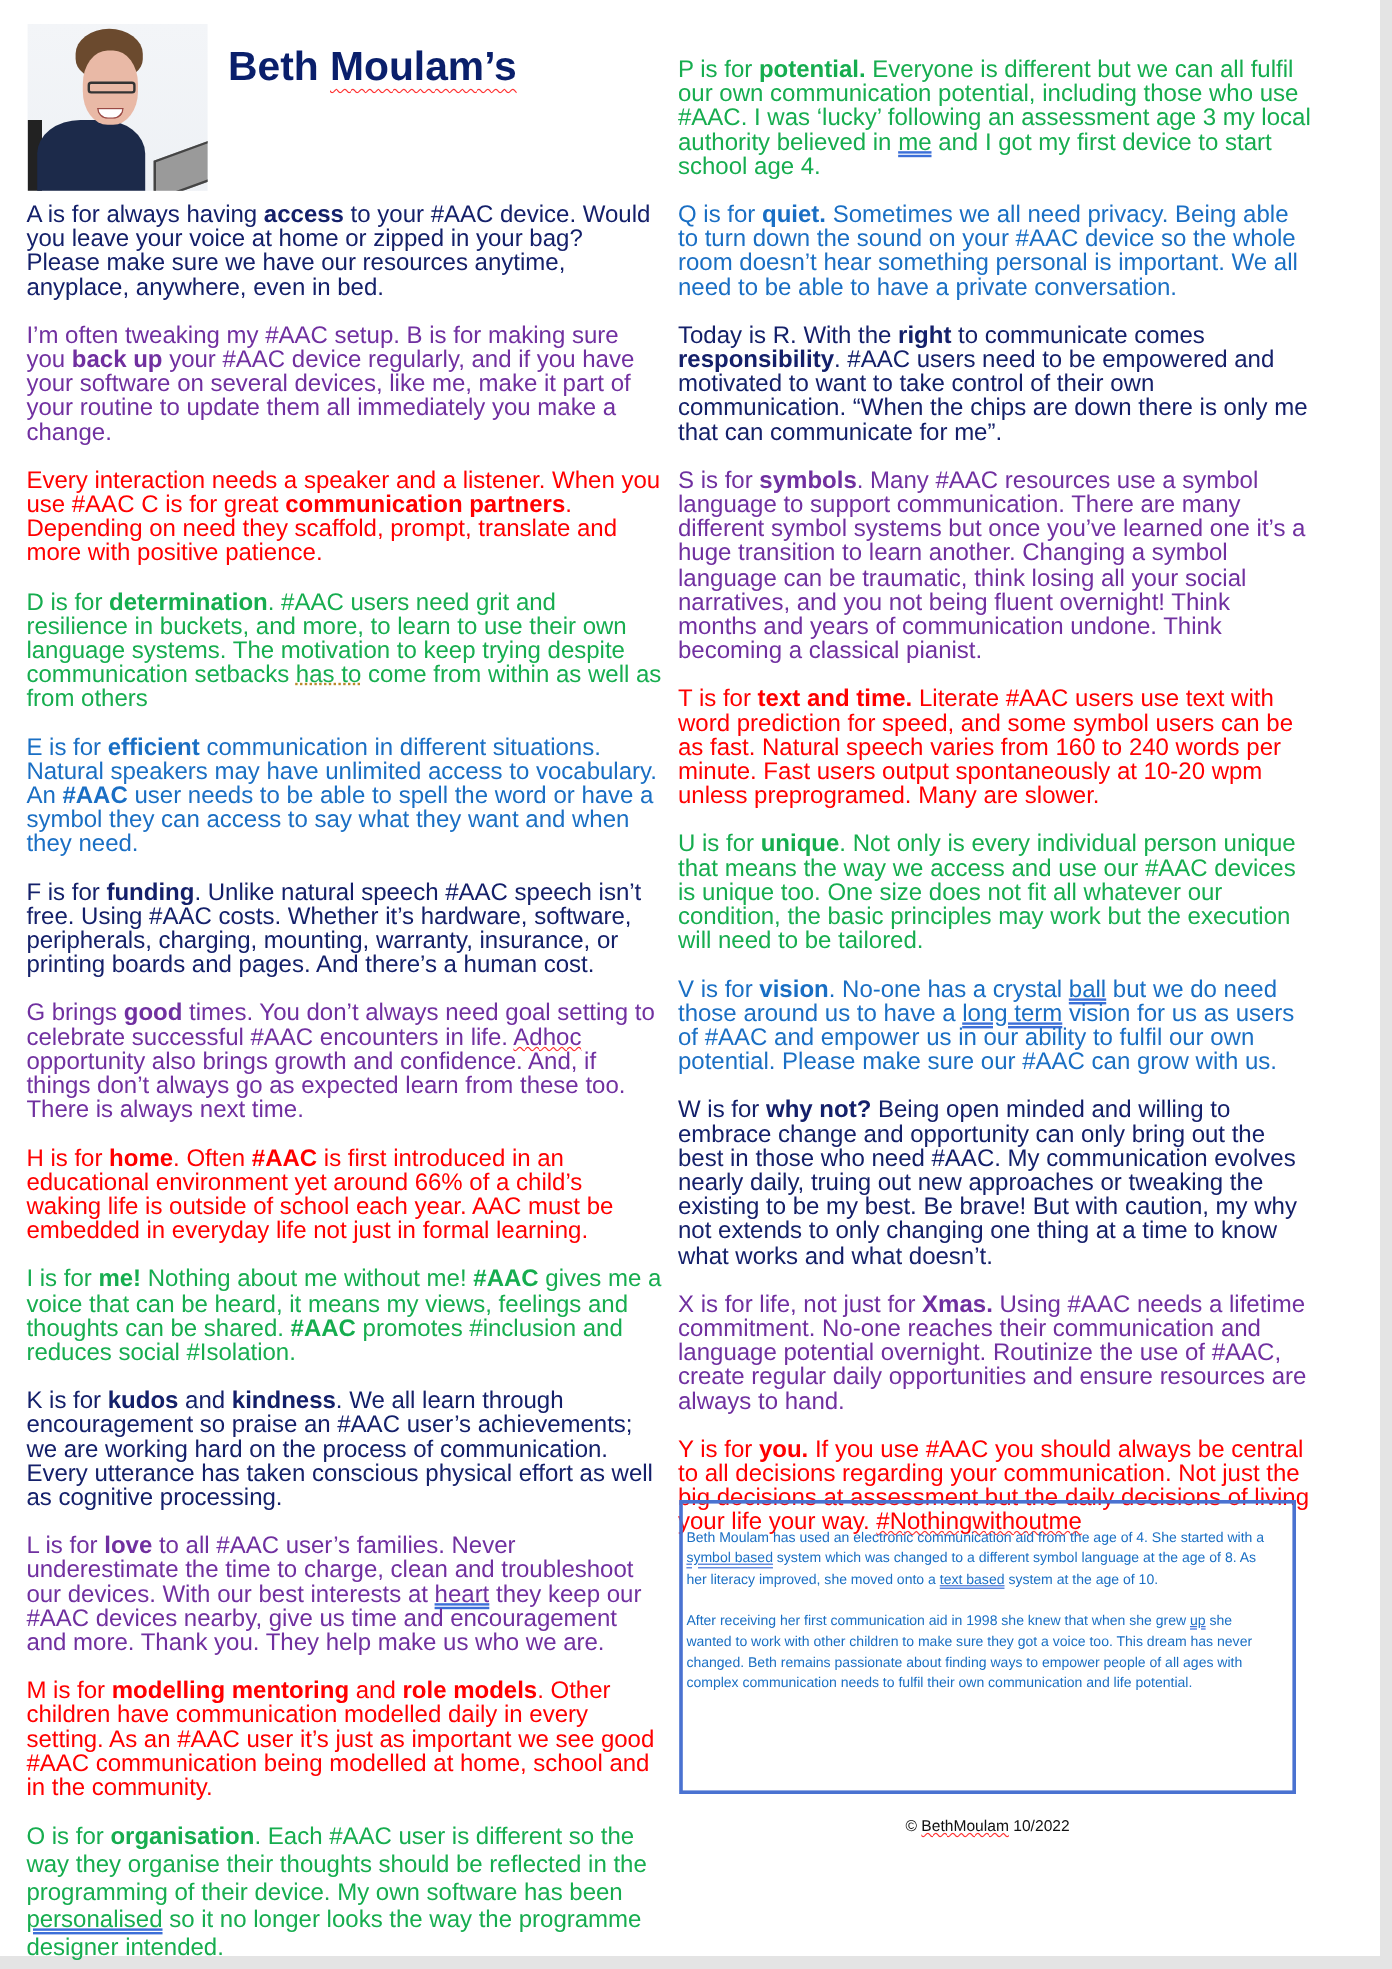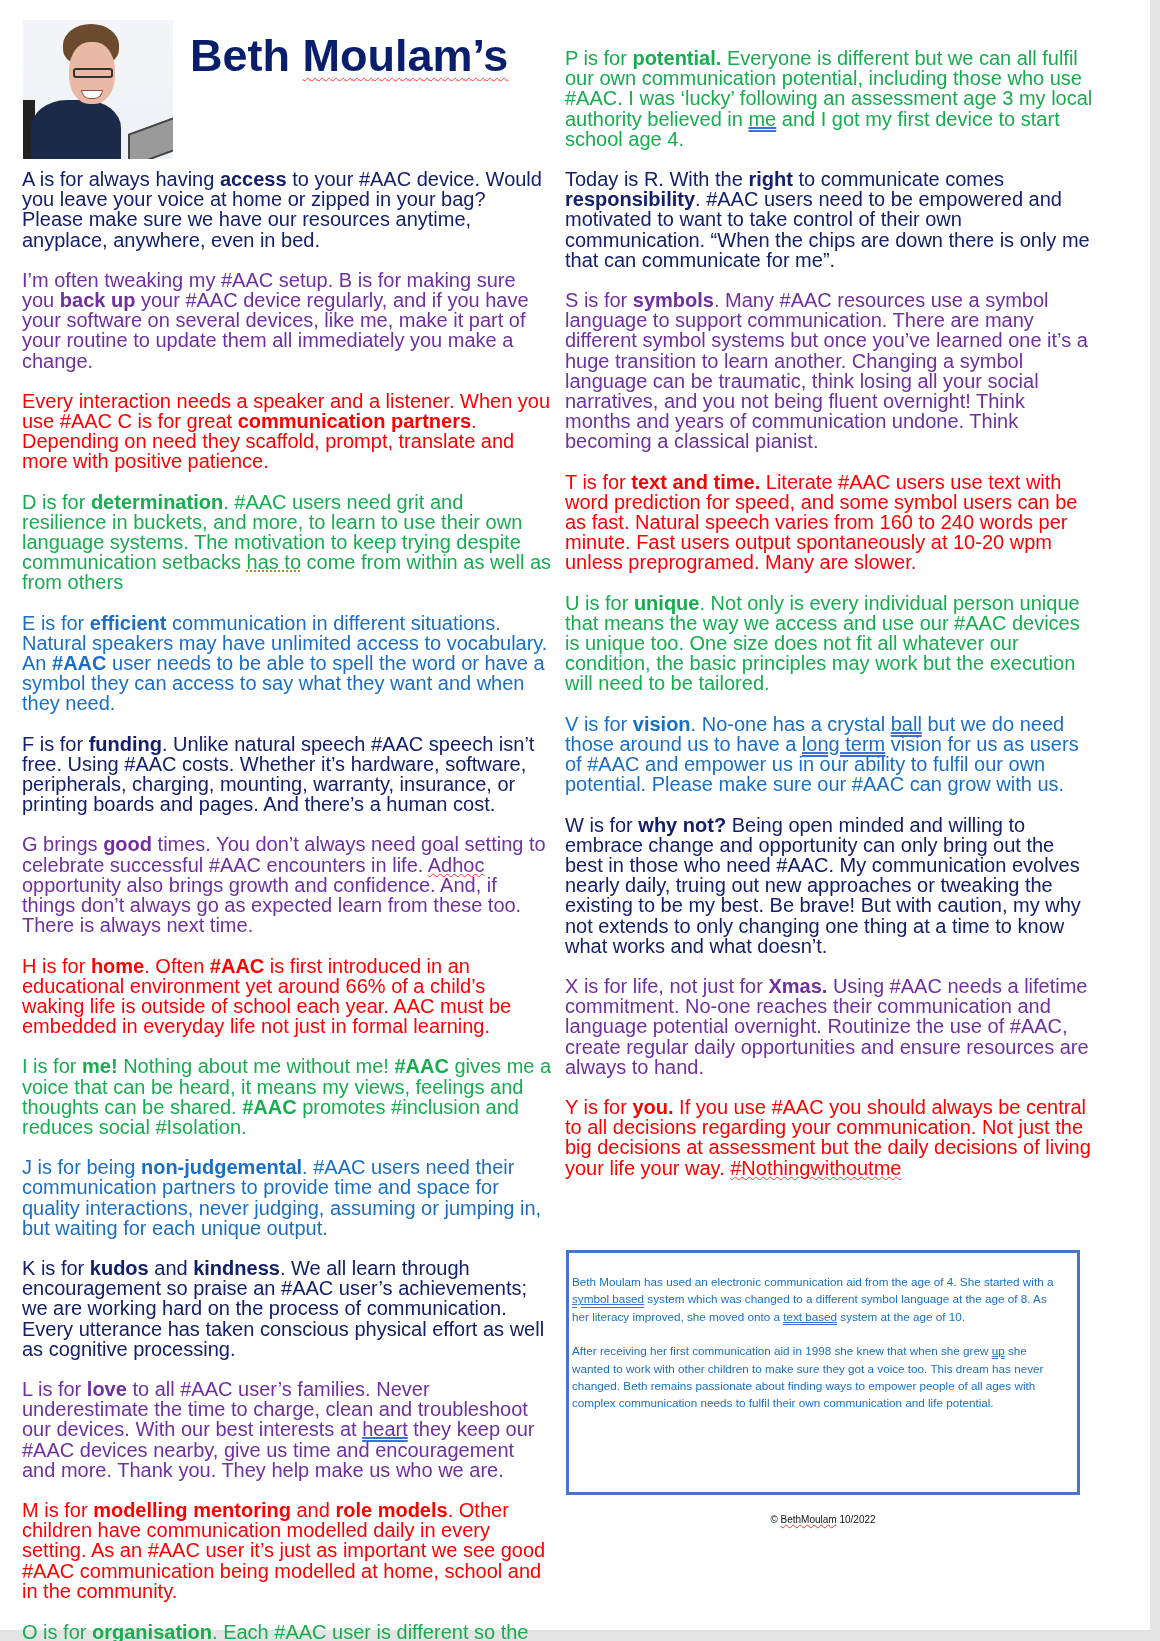--- a/index.html
+++ b/index.html
@@ -18,21 +18,21 @@
   }
   .photo .hair { position:absolute; left:40px; top:4px; width:56px; height:42px; background:#6b4a2e; border-radius:50% 50% 40% 40%; }
   .photo .face { position:absolute; left:46px; top:22px; width:46px; height:62px; background:#e9b9a6; border-radius:45%; }
   .photo .glasses { position:absolute; left:50px; top:48px; width:40px; height:10px; border:2px solid #333; border-radius:3px; box-sizing:border-box; }
   .photo .mouth { position:absolute; left:58px; top:70px; width:20px; height:7px; background:#fff; border-radius:0 0 10px 10px; border:1px solid #9a4a45; }
   .photo .shirt { position:absolute; left:8px; top:80px; width:90px; height:70px; background:#1c2a4a; border-radius:40% 40% 0 0; }
   .photo .chair { position:absolute; left:0; top:80px; width:12px; height:60px; background:#222; }
   .photo .device { position:absolute; left:105px; top:105px; width:45px; height:30px; background:#9a9a9a; transform:skewY(-20deg); border:2px solid #444; }
   .title {
     position:absolute; left:190px; top:30px; color:#0a1f6b;
-    font-weight:bold; font-size:45px; line-height:52px;
+    font-weight:bold; font-size:34px; line-height:52px;
   }
   .title .squiggle { text-decoration: underline wavy #ff3333; text-decoration-thickness:1px; text-underline-offset:6px; }
   .col { position:absolute; width:530px; font-size:20px; line-height:20.2px; }
   .col-left { left:22px; top:169px; }
   .col-right { left:565px; top:48px; }
   .para { margin:0 0 20px 0; }
   .navy { color:#14206a; }
   .purple { color:#7030a0; }
   .red { color:#ff0000; }
   .green { color:#16ad4f; }
@@ -43,21 +43,21 @@
   .wavy { text-decoration: underline wavy #ff3333; text-decoration-thickness:1px; }
   .bio {
     position:absolute; left:566px; top:1250px; width:514px; height:245px;
     border:3px solid #4a72d1; box-sizing:border-box;
     color:#1a6fc4; font-size:11.7px; line-height:17.4px; padding:20px 12px 0 3px;
   }
   .bio p { margin:0 0 17px 0; }
   .bio a { color:#1a4fa8; text-decoration:underline; }
   .copyright {
     position:absolute; left:566px; top:1514px; width:514px; text-align:center;
-    font-size:10px; color:#111;
+    font-size:13px; color:#111;
   }
 </style>
 </head>
 <body>
 
 <div class="page">
 
   <div class="photo" title="Photo of Beth Moulam">
     <div class="chair"></div>
     <div class="shirt"></div>
@@ -75,29 +75,29 @@
   <div class="col col-left">
     <p class="para navy"><span>A is for always having </span><b>access</b><span> to your #AAC device.  Would you leave your voice at home or zipped in your bag?  Please make sure we have our resources anytime, anyplace, anywhere, even in bed.</span></p>
     <p class="para purple"><span>I’m often tweaking my #AAC setup. B is for making sure you </span><b>back up</b><span> your #AAC device regularly, and if you have your software on several devices, like me, make it part of your routine to update them all immediately you make a change.</span></p>
     <p class="para red"><span>Every interaction needs a speaker and a listener.  When you use #AAC C is for great </span><b>communication partners</b><span>. Depending on need they scaffold, prompt, translate and more with positive patience.</span></p>
     <p class="para green"><span>D is for </span><b>determination</b><span>.  #AAC users need grit and resilience in buckets, and more, to learn to use their own language systems. The motivation to keep trying despite communication setbacks </span><span class="dot">has to</span><span> come from within as well as from others</span></p>
     <p class="para blue"><span>E is for </span><b>efficient</b><span> communication in different situations. Natural speakers may have unlimited access to vocabulary. An </span><b>#AAC</b><span> user needs to be able to spell the word or have a symbol they can access to say what they want and when they need.</span></p>
     <p class="para navy"><span>F is for </span><b>funding</b><span>. Unlike natural speech #AAC speech isn’t free. Using #AAC costs. Whether it’s hardware, software, peripherals, charging, mounting, warranty, insurance, or printing boards and pages. And there’s a human cost.</span></p>
     <p class="para purple"><span>G brings </span><b>good</b><span> times. You don’t always need goal setting to celebrate successful #AAC encounters in life. </span><span class="wavy">Adhoc</span><span> opportunity also brings growth and confidence. And, if things don’t always go as expected learn from these too.  There is always next time.</span></p>
     <p class="para red"><span>H is for </span><b>home</b><span>. Often </span><b>#AAC</b><span> is first introduced in an educational environment yet around 66% of a child’s waking life is outside of school each year. AAC must be embedded in everyday life not just in formal learning.</span></p>
     <p class="para green"><span>I is for </span><b>me!</b><span> Nothing about me without me! </span><b>#AAC</b><span> gives me a voice that can be heard, it means my views, feelings and thoughts can be shared. </span><b>#AAC</b><span> promotes #inclusion and reduces social #Isolation.</span></p>
-    <p class="para blue"><span>J is for being </span><b>non-judgemental</b><span>.  #AAC users need their communication partners to provide time and space for quality interactions, never judging, assuming or jumping in, but waiting for each unique output.</span></p>
     <p class="para navy"><span>K is for </span><b>kudos</b><span> and </span><b>kindness</b><span>.  We all learn through encouragement so praise an #AAC user’s achievements; we are working hard on the process of communication. Every utterance has taken conscious physical effort as well as cognitive processing.</span></p>
     <p class="para purple"><span>L is for </span><b>love</b><span> to all #AAC user’s families. Never underestimate the time to charge, clean and troubleshoot our devices. With our best interests at </span><span class="dbl">heart</span><span> they keep our #AAC devices nearby, give us time and encouragement and more. Thank you. They help make us who we are.</span></p>
     <p class="para red"><span>M is for </span><b>modelling mentoring</b><span> and </span><b>role models</b><span>. Other children have communication modelled daily in every setting. As an #AAC user it’s just as important we see good #AAC communication being modelled at home, school and in the community.</span></p>
     <p class="para green" style="line-height:23px"><span>O is for </span><b>organisation</b><span>. Each #AAC user is different so the way they organise their thoughts should be reflected in the programming of their device.  My own software has been </span><span class="dbl">personalised</span><span> so it no longer looks the way the programme designer intended.</span></p>
   </div>
 
   <div class="col col-right">
     <p class="para green"><span>P is for </span><b>potential.</b><span> Everyone is different but we can all fulfil our own communication potential, including those who use #AAC. I was ‘lucky’ following an assessment age 3 my local authority believed in </span><span class="dbl">me</span><span> and I got my first device to start school age 4.</span></p>
+    <p class="para blue"><span>Q is for </span><b>quiet.</b><span> Sometimes we all need privacy.  Being able to turn down the sound on your #AAC device so the whole room doesn’t hear something personal is important. We all need to be able to have a private conversation.</span></p>
     <p class="para navy"><span>Today is R. With the </span><b>right</b><span> to communicate comes </span><b>responsibility</b><span>. #AAC users need to be empowered and motivated to want to take control of their own communication. “When the chips are down there is only me that can communicate for me”.</span></p>
     <p class="para purple"><span>S is for </span><b>symbols</b><span>. Many #AAC resources use a symbol language to support communication. There are many different symbol systems but once you’ve learned one it’s a huge transition to learn another. Changing a symbol language can be traumatic, think losing all your social narratives, and you not being fluent overnight! Think months and years of communication undone. Think becoming a classical pianist.</span></p>
     <p class="para red"><span>T is for </span><b>text and time.</b><span> Literate #AAC users use text with word prediction for speed, and some symbol users can be as fast. Natural speech varies from 160 to 240 words per minute. Fast users output spontaneously at 10-20 wpm unless preprogramed. Many are slower.</span></p>
     <p class="para green"><span>U is for </span><b>unique</b><span>. Not only is every individual person unique that means the way we access and use our #AAC devices is unique too. One size does not fit all whatever our condition, the basic principles may work but the execution will need to be tailored.</span></p>
     <p class="para blue"><span>V is for </span><b>vision</b><span>. No-one has a crystal </span><span class="dbl">ball</span><span> but we do need those around us to have a </span><span class="dbl">long term</span><span> vision for us as users of #AAC and empower us in our ability to fulfil our own potential. Please make sure our #AAC can grow with us.</span></p>
     <p class="para navy"><span>W is for </span><b>why not?</b><span> Being open minded and willing to embrace change and opportunity can only bring out the best in those who need #AAC. My communication evolves nearly daily, truing out new approaches or tweaking the existing to be my best.  Be brave! But with caution, my why not extends to only changing one thing at a time to know what works and what doesn’t.</span></p>
     <p class="para purple"><span>X is for life, not just for </span><b>Xmas.</b><span>  Using #AAC needs a lifetime commitment. No-one reaches their communication and language potential overnight.  Routinize the use of #AAC, create regular daily opportunities and ensure resources are always to hand.</span></p>
     <p class="para red"><span>Y is for </span><b>you.</b><span> If you use #AAC you should always be central to all decisions regarding your communication. Not just the big decisions at assessment but the daily decisions of living your life your way. </span><span class="wavy">#Nothingwithoutme</span></p>
   </div>
 

